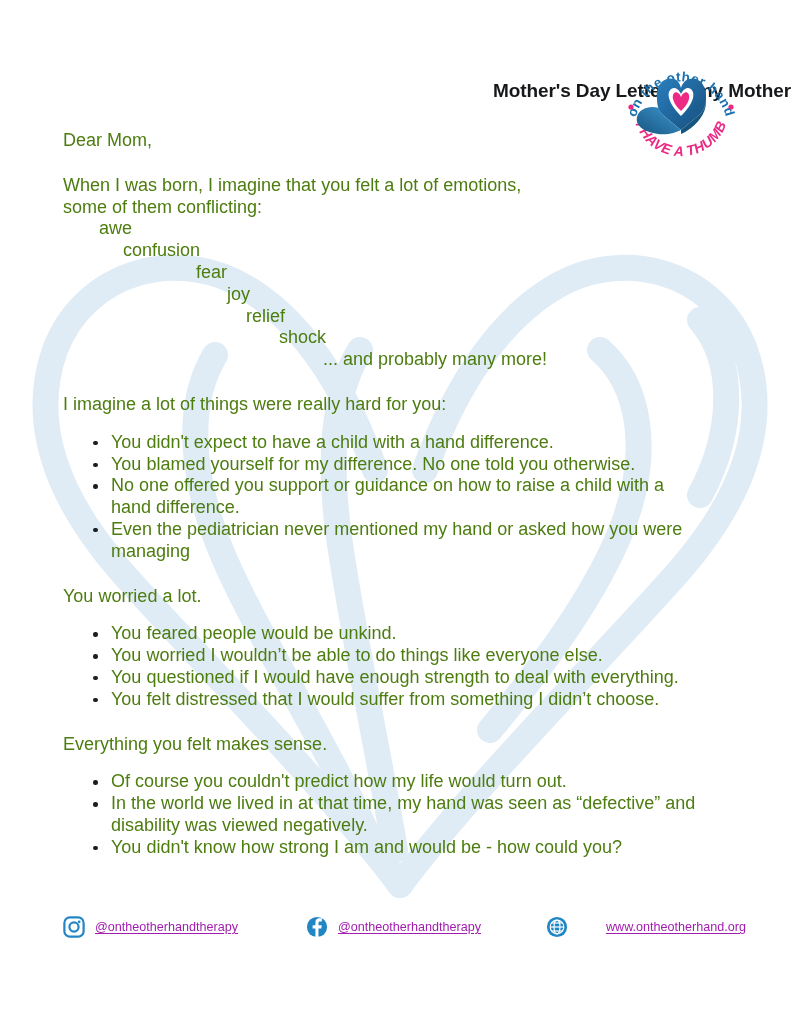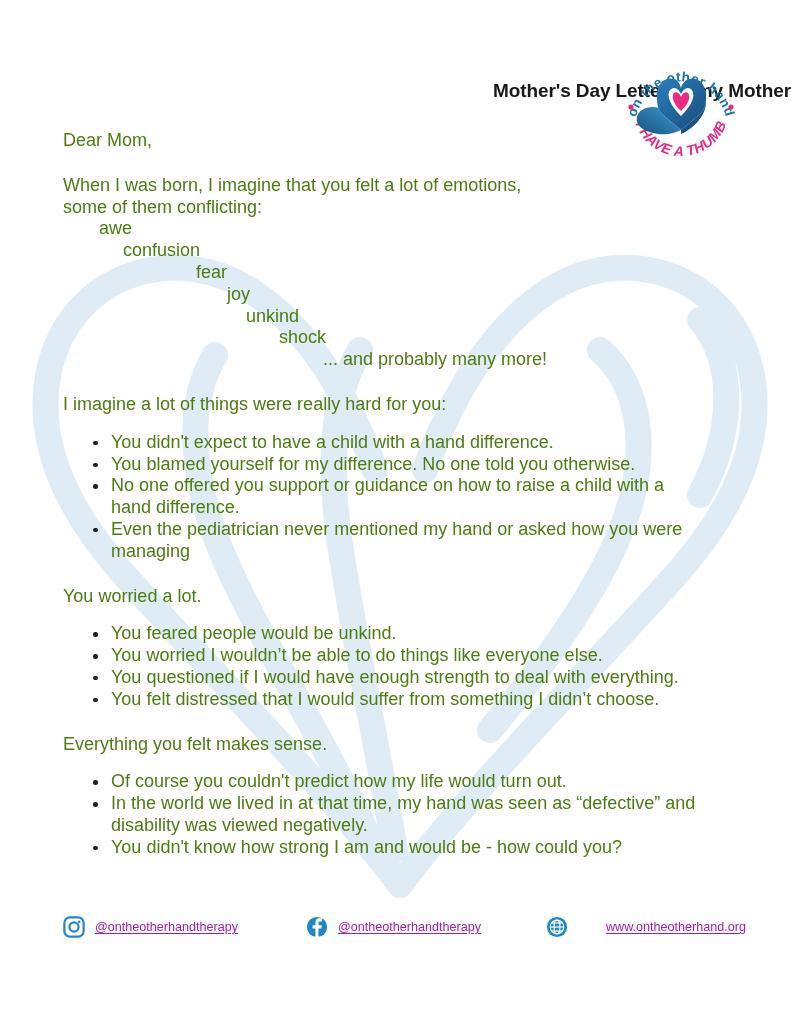--- a/index.html
+++ b/index.html
@@ -213,21 +213,21 @@
     <div class="spacer-lg"></div>
 
     <div class="para">When I was born, I imagine that you felt a lot of emotions,</div>
     <div class="para">some of them conflicting:</div>
 
     <ul class="emotions">
       <li style="margin-left:36px">awe</li>
       <li style="margin-left:60px">confusion</li>
       <li style="margin-left:133px">fear</li>
       <li style="margin-left:164px">joy</li>
-      <li style="margin-left:183px">unkind</li>
+      <li style="margin-left:183px">relief</li>
       <li style="margin-left:216px">shock</li>
       <li style="margin-left:260px">... and probably many more!</li>
     </ul>
 
     <div class="spacer-lg"></div>
 
     <div class="para">I imagine a lot of things were really hard for you:</div>
     <div class="spacer-md"></div>
     <ul class="bullets">
       <li>You didn't expect to have a child with a hand difference.</li>

